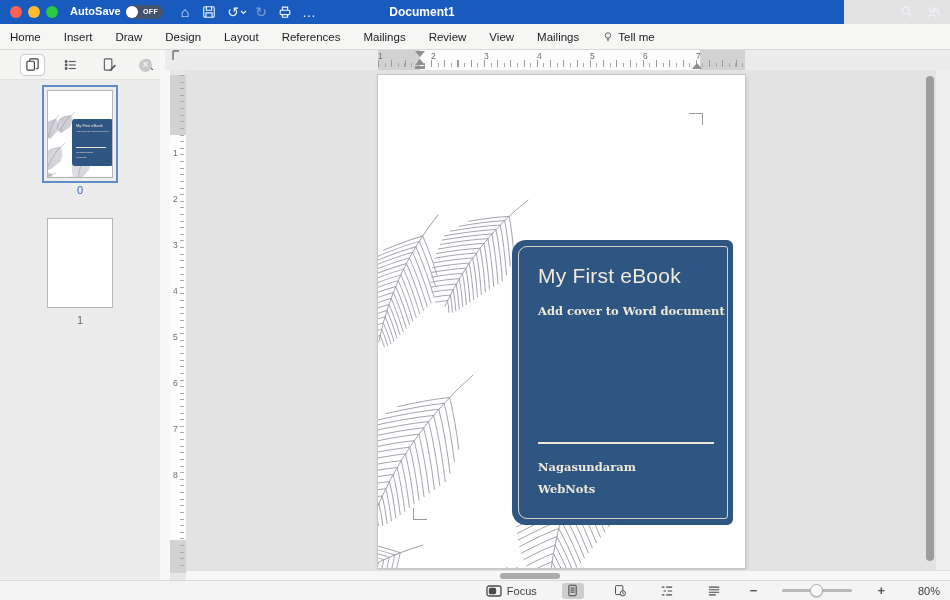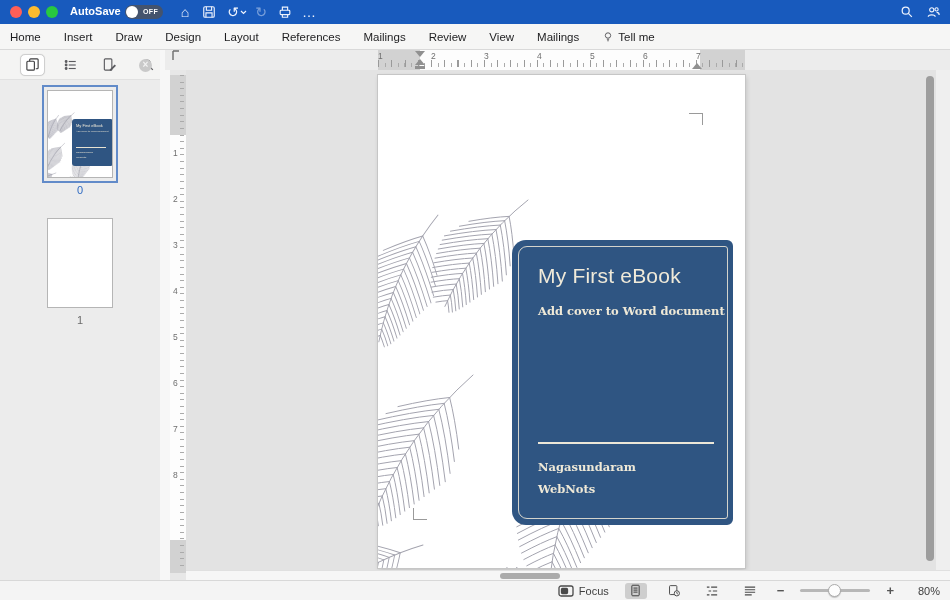--- a/index.html
+++ b/index.html
@@ -1,21 +1,21 @@
 <!DOCTYPE html>
 <html><head>
 <meta charset="utf-8">
 <style>
   * { margin:0; padding:0; box-sizing:border-box; }
   html,body { width:950px; height:600px; overflow:hidden; background:#e3e3e3;
               font-family:"Liberation Sans", sans-serif; }
   .app { position:relative; width:950px; height:600px; background:#e3e3e3; }
 
   
-  .titlebar { position:absolute; left:0; top:0; width:950px; height:24px; background:#185abd; }
+  .titlebar { position:absolute; left:0; top:0; width:844px; height:24px; background:#185abd; }
   .tl { position:absolute; top:6px; width:12px; height:12px; border-radius:50%; }
   .tl.red { left:10px; background:#ff5f57; }
   .tl.yel { left:28px; background:#febc2e; }
   .tl.grn { left:46px; background:#28c840; }
   .autosave-label { position:absolute; left:70px; top:5px; color:#fff; font-size:11px; font-weight:600; }
   .autosave-pill { position:absolute; left:125px; top:5px; width:38px; height:14px; border-radius:7px;
                    background:#44536d; }
   .autosave-knob { position:absolute; left:1px; top:1px; width:12px; height:12px; border-radius:50%; background:#fff; }
   .autosave-off { position:absolute; right:5px; top:3px; color:#fff; font-size:7px; font-weight:700; letter-spacing:.3px; }
   .tb-ico { position:absolute; top:3px; width:18px; height:18px; color:#eef3fd; display:flex;
@@ -106,21 +106,21 @@
   .cover-div { position:absolute; left:26px; top:202px; width:176px; height:2px; background:#ece7d8; }
   .cover-author { position:absolute; left:26px; top:220px; color:#efe9d7; font-size:11.5px; font-weight:600;
                   font-family:"DejaVu Serif", serif; }
   .cover-company { position:absolute; left:26px; top:242px; color:#efe9d7; font-size:11.5px; font-weight:600;
                    font-family:"DejaVu Serif", serif; }
 
   
   .statusbar { position:absolute; left:0; top:580px; width:950px; height:20px; background:#f4f4f4;
                border-top:1px solid #d8d8d8; display:flex; align-items:center; font-size:11px; color:#3e3e3e; }
   .sb-left { display:flex; align-items:center; gap:17px; padding-left:18px; }
-  .sb-right { position:absolute; right:10px; display:flex; align-items:center; gap:16px; }
+  .sb-right { position:absolute; right:10px; display:flex; align-items:center; gap:25px; }
   .sb-ico { display:flex; align-items:center; color:#4a4a4a; }
   .focus-group { display:flex; align-items:center; gap:5px; }
   .view-btn { width:22px; height:16px; display:flex; align-items:center; justify-content:center;
               color:#4a4a4a; border-radius:3px; }
   .view-btn.sel { background:#cecece; }
   .zoom-track { position:relative; width:70px; height:3px; background:#b8b8b8; border-radius:2px; }
   .zoom-thumb { position:absolute; left:28px; top:-5px; width:13px; height:13px; border-radius:50%;
                 background:#fdfdfd; border:1px solid #ababab; box-shadow:0 1px 1px rgba(0,0,0,.2); }
   .zoom-sign { font-size:13px; font-weight:700; color:#555; }
   .zoom-pct { width:30px; text-align:right; }
@@ -153,20 +153,21 @@
         </svg>
     </div>
     <div class="tb-ico dim" style="left:252px">↻</div>
     <div class="tb-ico" style="left:276px">
       <svg width="14" height="14" viewBox="0 0 16 16" fill="none" stroke="currentColor" stroke-width="1.3">
         <rect x="2.5" y="6" width="11" height="5" rx="1"></rect>
           <path d="M5,6V2.5h6V6 M5,10.5V14h6v-3.5"></path>
       </svg>
     </div>
     <div class="tb-ico" style="left:300px">…</div>
+    <div class="win-title">Document1</div>
     <div class="tb-ico" style="left:898px">
       <svg width="14" height="14" viewBox="0 0 16 16" fill="none" stroke="currentColor" stroke-width="1.4">
         <circle cx="6.5" cy="6.5" r="4"></circle>
           <path d="M9.6,9.6L13.5,13.5"></path>
       </svg>
     </div>
     <div class="tb-ico" style="left:924px">
       <svg width="15" height="14" viewBox="0 0 16 16" fill="none" stroke="currentColor" stroke-width="1.3">
         <circle cx="6" cy="5.5" r="2.4"></circle>
           <path d="M2,13.5c0-3 8-3 8,0"></path>

